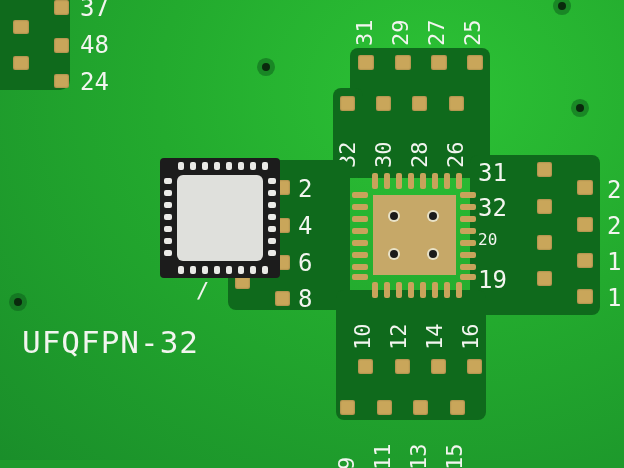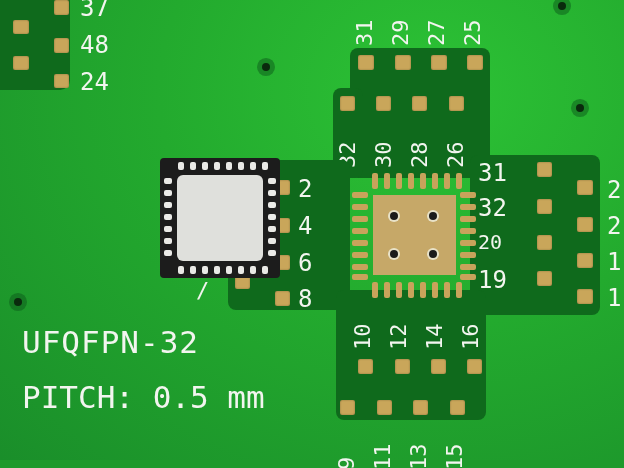--- a/index.html
+++ b/index.html
@@ -56,21 +56,21 @@
   <div class="pad" style="left:537px;top:162px;width:15px;height:15px;"></div>
   <div class="pad" style="left:537px;top:199px;width:15px;height:15px;"></div>
   <div class="pad" style="left:537px;top:235px;width:15px;height:15px;"></div>
   <div class="pad" style="left:537px;top:271px;width:15px;height:15px;"></div>
   <div class="pad" style="left:577px;top:180px;width:16px;height:15px;"></div>
   <div class="pad" style="left:577px;top:217px;width:16px;height:15px;"></div>
   <div class="pad" style="left:577px;top:253px;width:16px;height:15px;"></div>
   <div class="pad" style="left:577px;top:289px;width:16px;height:15px;"></div>
   <div class="silk" style="left:478px;top:161px;font-size:24px;">31</div>
   <div class="silk" style="left:478px;top:196px;font-size:24px;">32</div>
-  <div class="silk" style="left:478px;top:232px;font-size:20px;">20</div>
+  <div class="silk" style="left:478px;top:232px;font-size:16px;">20</div>
   <div class="silk" style="left:478px;top:268px;font-size:24px;">19</div>
   <div class="silk" style="left:607px;top:178px;font-size:24px;">2</div>
   <div class="silk" style="left:607px;top:214px;font-size:24px;">2</div>
   <div class="silk" style="left:607px;top:250px;font-size:24px;">1</div>
   <div class="silk" style="left:607px;top:286px;font-size:24px;">1</div>
 
   <div class="pour" style="left:228px;top:160px;width:122px;height:150px;"></div>
   <div class="pad" style="left:278px;top:180px;width:12px;height:15px;"></div>
   <div class="pad" style="left:278px;top:218px;width:12px;height:15px;"></div>
   <div class="pad" style="left:278px;top:255px;width:12px;height:15px;"></div>
@@ -189,14 +189,13 @@
     </div>
   </div>
   <div class="silk" style="left:196px;top:280px;font-size:22px;">/</div>
 
   <div class="via" style="left:262px;top:63px;"></div>
   <div class="via" style="left:558px;top:2px;"></div>
   <div class="via" style="left:576px;top:104px;"></div>
   <div class="via" style="left:14px;top:298px;"></div>
 
   <div class="silk" style="left:22px;top:327px;font-size:31px;letter-spacing:1px;text-align:center;">UFQFPN-32</div>
-  <div class="silk" style="left:22px;top:382px;font-size:31px;white-space:pre;">PITCH: 0.5 mm</div>
 </div>
 
 </body></html>

